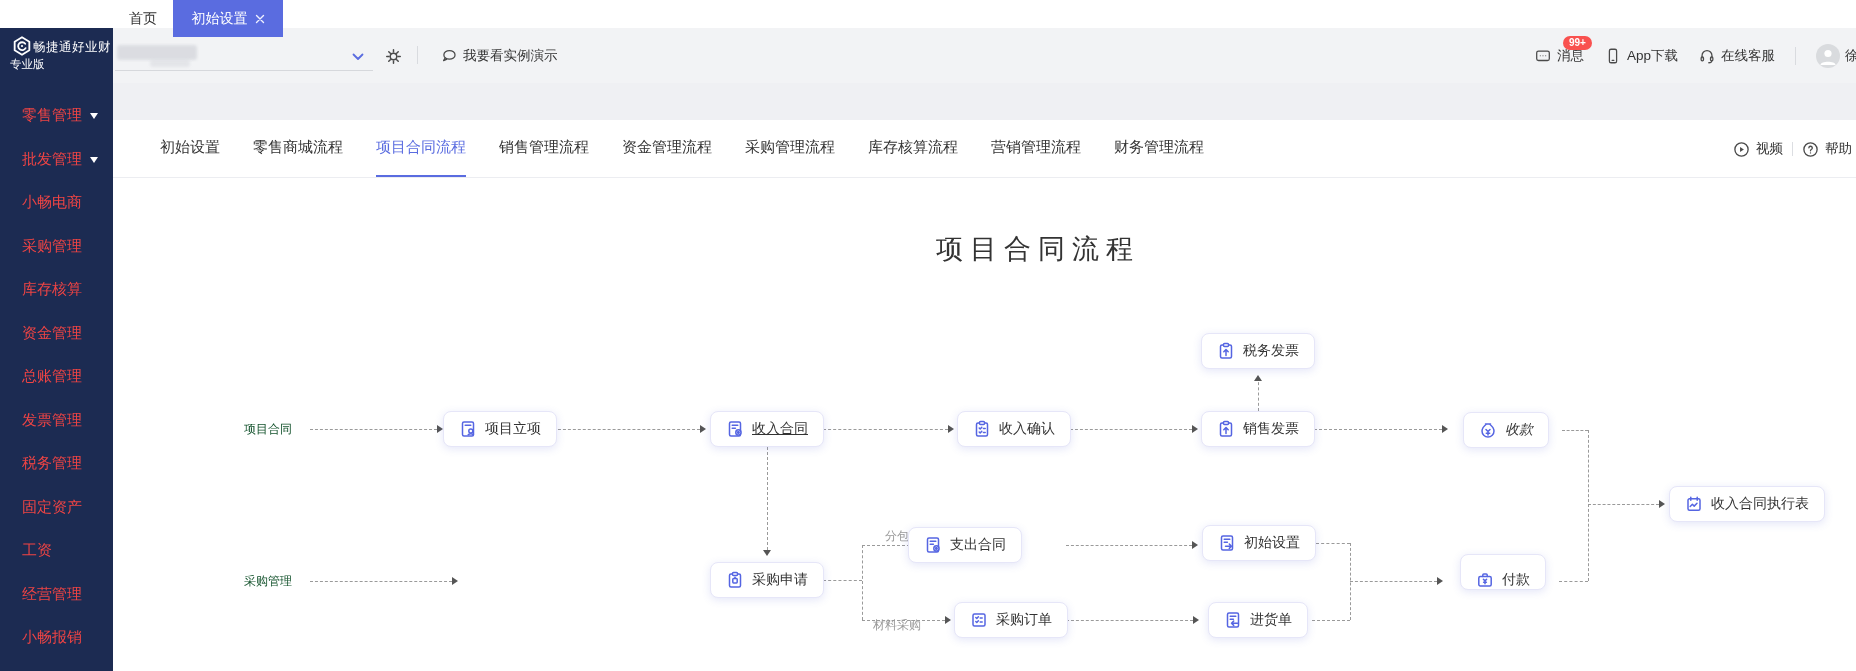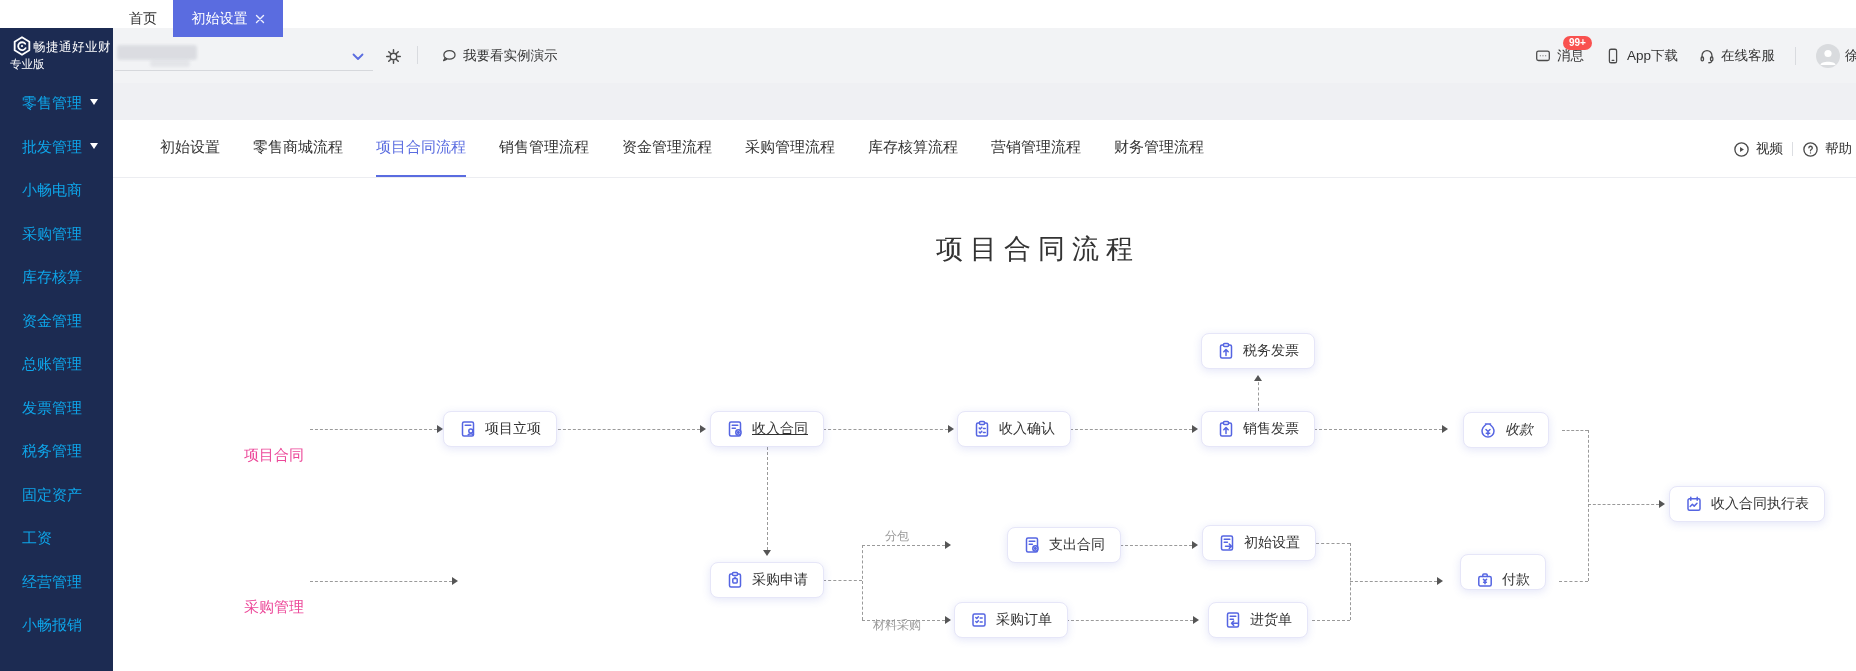--- a/index.html
+++ b/index.html
@@ -43,21 +43,21 @@
     left:113px; top:120px; width:1743px; height:58px;
     border-bottom:1px solid #ecedf1; background:#fff;
     display:flex; align-items:stretch; padding-left:47px; gap:33px;
   }
   .subnav-item { display:flex; align-items:center; font-size:15px; color:#333; cursor:pointer; border-bottom:2px solid transparent; white-space:nowrap; }
   .subnav-item.active { color:#5a6ce0; border-bottom-color:#5a6ce0; }
   .subnav-right { position:absolute; right:4px; top:0; height:58px; display:flex; align-items:center; gap:6px; font-size:13.5px; color:#333; }
 
   
   .flow-title { left:908px; top:231px; width:260px; text-align:center; font-size:27px; font-weight:500; letter-spacing:7px; color:#333; white-space:nowrap; }
-  .row-label { font-size:15px; color:#ec4899; white-space:nowrap;margin-top:25px; }
+  .row-label { font-size:12px; color:#14532d; white-space:nowrap; }
   .branch-label { font-size:12px; color:#999; white-space:nowrap; }
 
   .node {
     position:absolute; transform:translate(-50%,-50%);
     height:36px; display:flex; align-items:center; gap:8px; padding:0 15px;
     background:#fff; border:1px solid #e6e6f8; border-radius:8px;
     box-shadow:0 2px 8px rgba(84,98,214,.16);
     font-size:14px; color:#333; white-space:nowrap; cursor:pointer; z-index:2;
   }
   .nicon { display:flex; }
@@ -67,22 +67,22 @@
 
   .eh { position:absolute; border-top:1px dashed #9a9a9a; height:0; }
   .ev { position:absolute; border-left:1px dashed #9a9a9a; width:0; }
   .ar { position:absolute; width:0; height:0; border:4px solid transparent; border-left:6px solid #555; }
   .au { position:absolute; width:0; height:0; border:4px solid transparent; border-bottom:6px solid #555; }
   .ad { position:absolute; width:0; height:0; border:4px solid transparent; border-top:6px solid #555; }
 
   
   .sidebar { left:0; top:83px; width:113px; height:588px; background:#1c2b52; z-index:3; }
   .side-item {
-    height:43.5px; display:flex; padding-left:22px; gap:8px;
-    color:#0ea5e9; font-size:15px; font-weight:500; cursor:pointer; white-space:nowrap;
+    height:43.5px; display:flex; align-items:center; padding-left:22px; gap:8px;
+    color:#ef4444; font-size:15px; font-weight:500; cursor:pointer; white-space:nowrap;
   }
   .caret { width:0; height:0; border:4.5px solid transparent; border-top:6px solid #fff; margin-top:5px; }
   .vline { background:#dcdee2; }
 </style>
 </head>
 <body>
 
 <div class="app">
 
   <div class="abs topstrip"></div>
@@ -380,21 +380,21 @@
       <svg width="18" height="18" viewBox="0 0 18 18">
           <rect x="3.5" y="3" width="11" height="13" rx="1.5"></rect>
           <rect x="6.5" y="1.5" width="5" height="3" rx="1" fill="#fff"></rect>
           <rect x="6.8" y="7.5" width="4.4" height="4.4" rx=".8"></rect>
           <path d="M9 7.5v-1.3"></path>
         </svg>
     </span>
     <span>采购申请</span>
   </div>
 
-  <div class="node" style="left:1064px;top:545px;">
+  <div class="node" style="left:965px;top:545px;">
     <span class="nicon">
       <svg width="18" height="18" viewBox="0 0 18 18">
           <rect x="3.5" y="2" width="11" height="14" rx="1.5"></rect>
           <path d="M6.2 5.2h5.6M6.2 8.2h3.2"></path>
           <circle cx="12.4" cy="12.4" r="2.6" fill="#fff"></circle>
           <circle cx="12.4" cy="12.4" r=".8"></circle>
         </svg>
     </span>
     <span>支出合同</span>
   </div>

